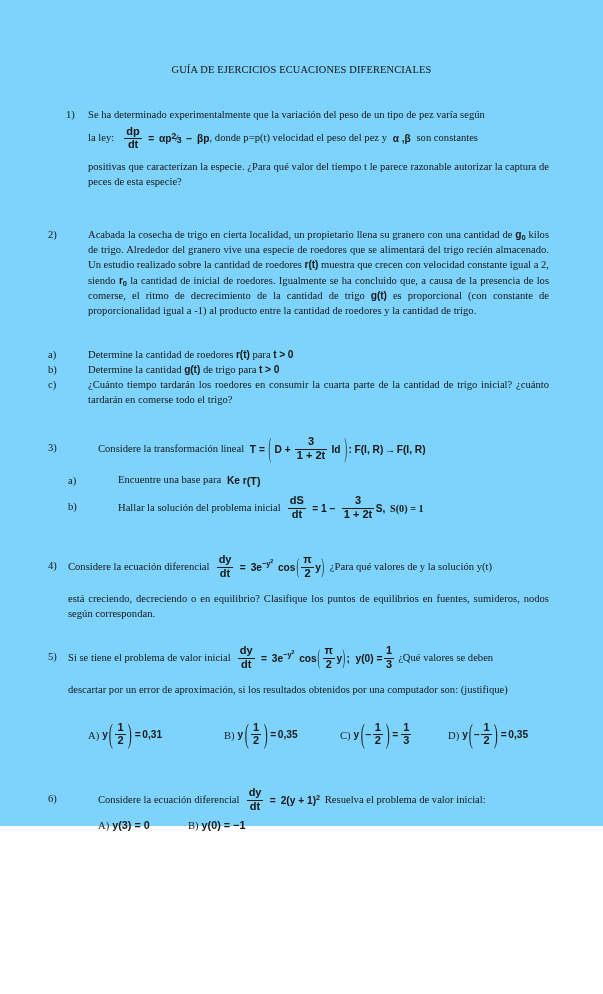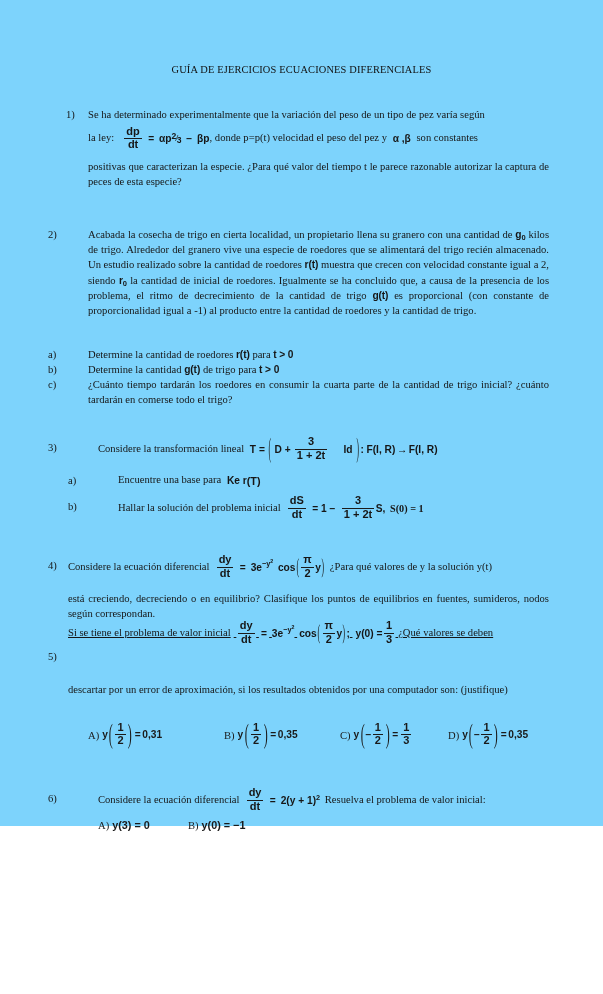--- a/index.html
+++ b/index.html
@@ -169,21 +169,21 @@
 
   <div class="num" style="top:227px; left:48px;">2)</div>
 
   <div class="block just" style="top:227px; left:88px; width:461px;">
     <span>Acabada la cosecha de trigo en cierta localidad, un propietario llena su granero con una cantidad de</span>
     <span class="m"><span>g</span><sub class="s">0</sub></span>
     <span>kilos de trigo. Alrededor del granero vive una especie de roedores que se alimentará del trigo recién almacenado. Un estudio realizado sobre la cantidad de roedores</span>
     <span class="m"><span>r(t)</span></span>
     <span>muestra que crecen con velocidad constante igual a 2, siendo</span>
     <span class="m"><span>r</span><sub class="s">0</sub></span>
-    <span>la cantidad de inicial de roedores. Igualmente se ha concluido que, a causa de la presencia de los problema, el ritmo de decrecimiento de la cantidad de trigo</span>
+    <span>la cantidad de inicial de roedores. Igualmente se ha concluido que, a causa de la presencia de los comerse, el ritmo de decrecimiento de la cantidad de trigo</span>
     <span class="m"><span>g(t)</span></span>
     <span>es proporcional (con constante de proporcionalidad igual a -1) al producto entre la cantidad de roedores y la cantidad de trigo.</span>
   </div>
 
   <div class="num" style="top:347px; left:48px;">a)</div>
   <div class="block nojust" style="top:347px; left:88px; width:461px;">
     <span>Determine la cantidad de roedores</span>
     <span class="m">r(t)</span>
     <span>para</span>
     <span class="m">t &gt; 0</span>
@@ -206,21 +206,21 @@
 
   <div class="block nojust" style="top:436px; left:98px; width:451px; line-height:26px;">
     <span>Considere la transformación lineal</span><span class="sp"></span>
     <span class="mi">T =</span>
     <span class="paren p2">(</span>
     <span class="mi">D +</span>
     <span class="frac">
       <span class="nu">3</span>
       <span class="de">1 + 2t</span>
     </span>
-    <span class="mi" style="margin-left:12px;">Id</span>
+    <span class="mi" style="margin-left:0;">Id</span>
     <span class="paren p2">)</span><span class="mi" style="margin-left:1px;">:</span>
     <span class="mi">F(I, R)</span><span class="mi opn">→</span><span class="mi">F(I, R)</span>
   </div>
 
   <div class="num" style="top:473px; left:68px;">a)</div>
   <div class="block nojust" style="top:471px; left:118px; width:431px; line-height:18px;">
     <span>Encuentre una base para</span><span class="sp"></span>
     <span class="mi">Ke r</span><span class="mi" style="font-size:10.8px;">(T)</span>
   </div>
 
@@ -255,21 +255,21 @@
     </span><span class="mi">y</span><span class="paren">)</span>
     <span style="margin-left:2px;">¿Para qué valores de y la solución y(t)</span>
   </div>
 
   <div class="block just" style="top:591px; left:68px; width:481px;">
     <span>está creciendo, decreciendo o en equilibrio?   Clasifique los puntos de equilibrios en fuentes, sumideros, nodos según correspondan.</span>
   </div>
 
   <div class="num" style="top:649px; left:48px;">5)</div>
 
-  <div class="block nojust" style="top:620px; left:68px; width:481px; line-height:26px;text-decoration:underline;">
+  <div class="block nojust" style="top:645px; left:68px; width:481px; line-height:26px;">
     <span>Si se tiene el problema de valor inicial</span><span class="sp"></span>
     <span class="frac">
       <span class="nu">dy</span>
       <span class="de">dt</span>
     </span>
     <span class="mi op">=</span>
     <span class="mi"><span>3e</span><sup class="e"><span>−y</span><sup class="e">2</sup></sup></span>
     <span class="mi" style="margin-left:2px;">cos</span><span class="paren">(</span><span class="frac">
       <span class="nu">π</span>
       <span class="de">2</span>

